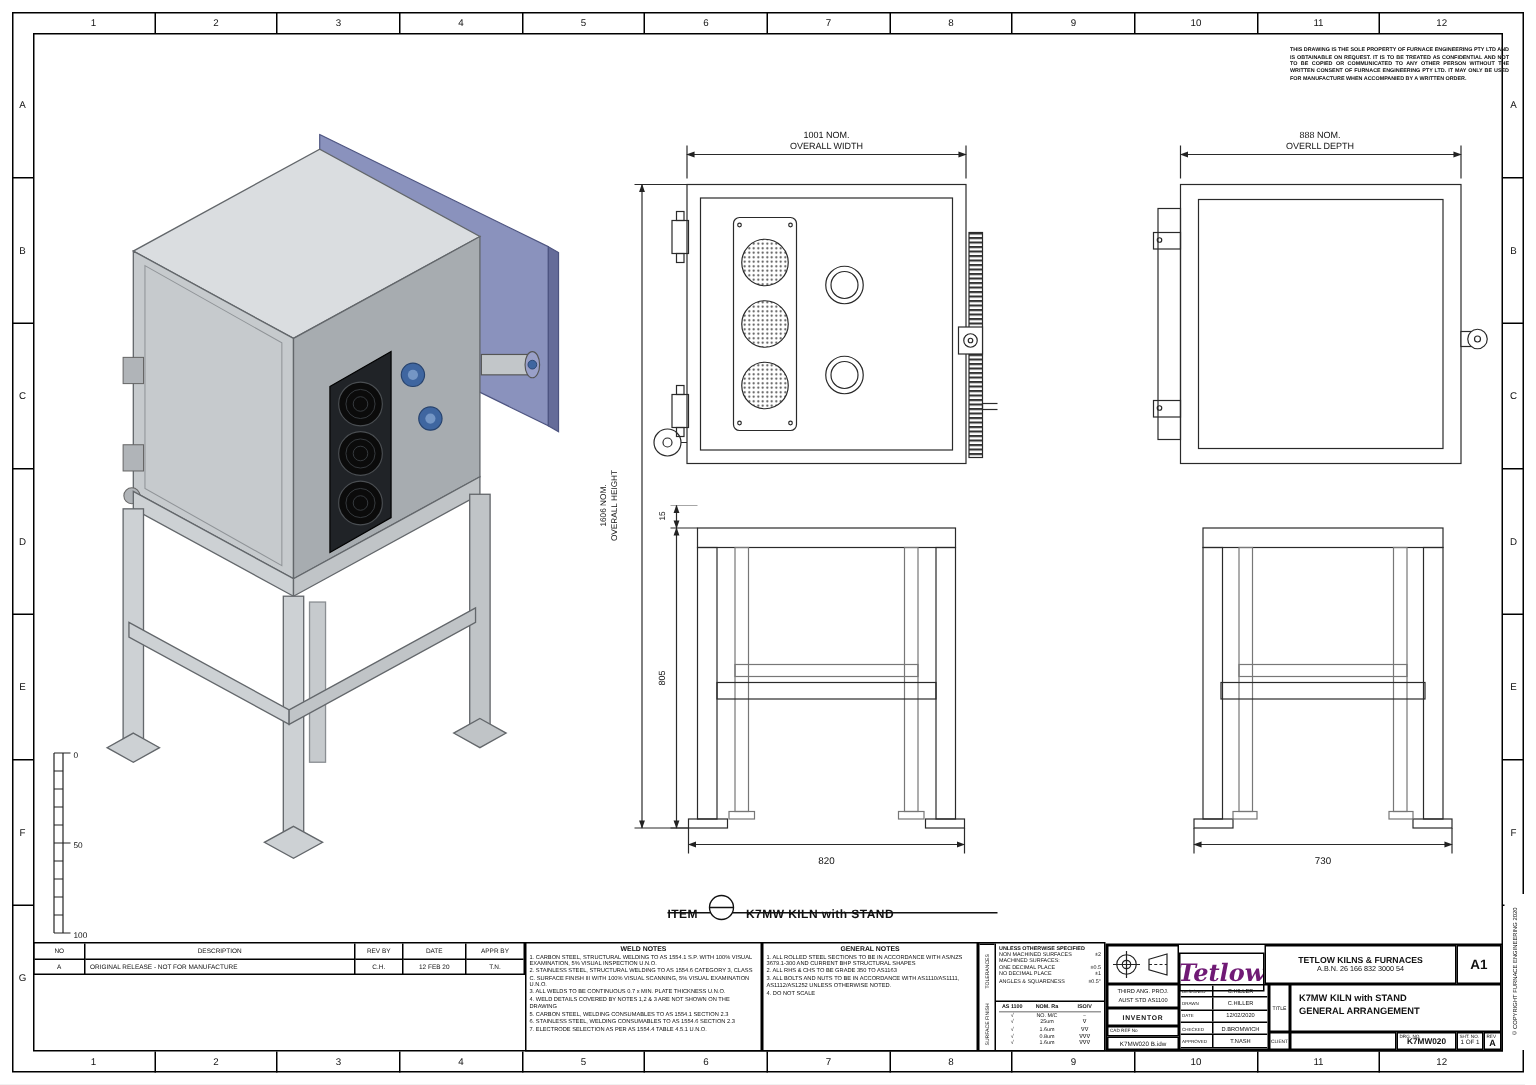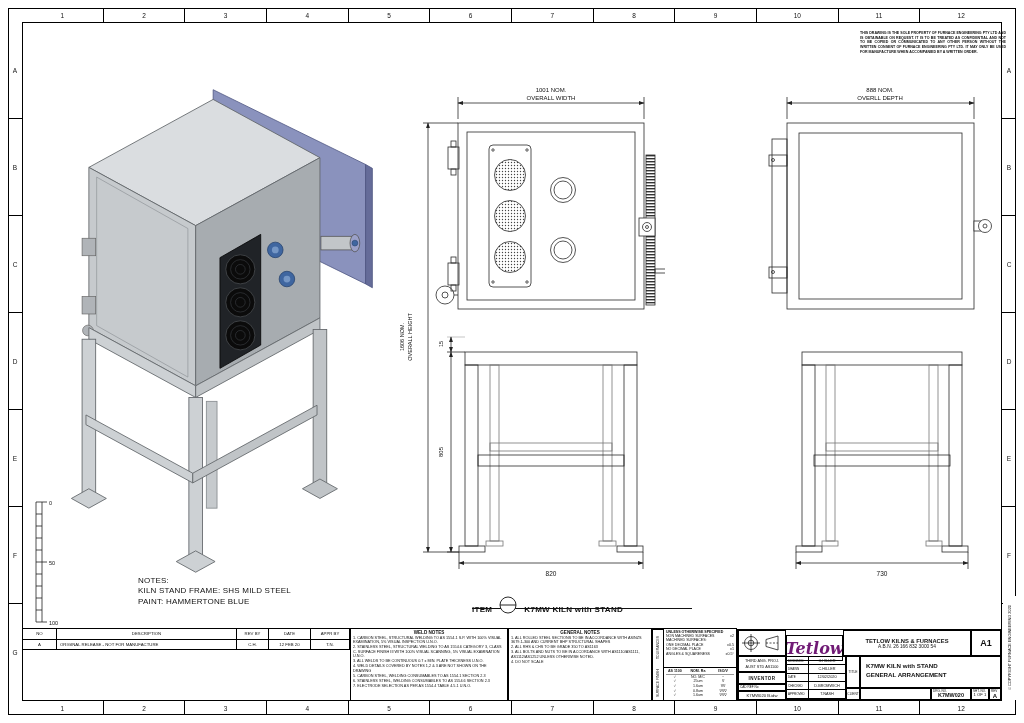--- a/index.html
+++ b/index.html
@@ -332,27 +332,22 @@
         <line x1="10" y1="89" x2="16" y2="89"></line>
       <line x1="10" y1="101" x2="16" y2="101"></line>
         <line x1="10" y1="113" x2="16" y2="113"></line>
       <line x1="10" y1="125" x2="21" y2="125"></line>
     </g>
     <text x="23" y="8" font-size="5.5">0</text>
     <text x="23" y="68" font-size="5.5">50</text>
     <text x="23" y="128" font-size="5.5">100</text>
   </svg>
 
-  <div class="abs notes" style="left:138px;top:576px;">
-    <div>NOTES:</div>
-    <div>KILN STAND FRAME: SHS MILD STEEL</div>
-    <div>PAINT: HAMMERTONE BLUE</div>
-  </div>
-
-  <div class="abs callout" style="left:472px;top:592px;width:220px;height:22px;">
+
+  <div class="abs callout" style="left:445px;top:592px;width:220px;height:22px;">
     <div class="abs" style="left:0;top:16px;width:100%;height:0;border-top:1px solid #111;"></div>
     <span style="position:relative;">ITEM</span>
     <svg width="24" height="22" style="position:relative;">
       <circle cx="12" cy="13" r="8" fill="#fff" stroke="#111" stroke-width="0.9"></circle>
       <line x1="4" y1="13" x2="20" y2="13" stroke="#111" stroke-width="0.9"></line>
     </svg>
     <span style="position:relative;">K7MW KILN with STAND</span>
   </div>
 
   <div class="abs bd rev-grid" style="left:22px;top:628px;width:328px;height:22px;">

